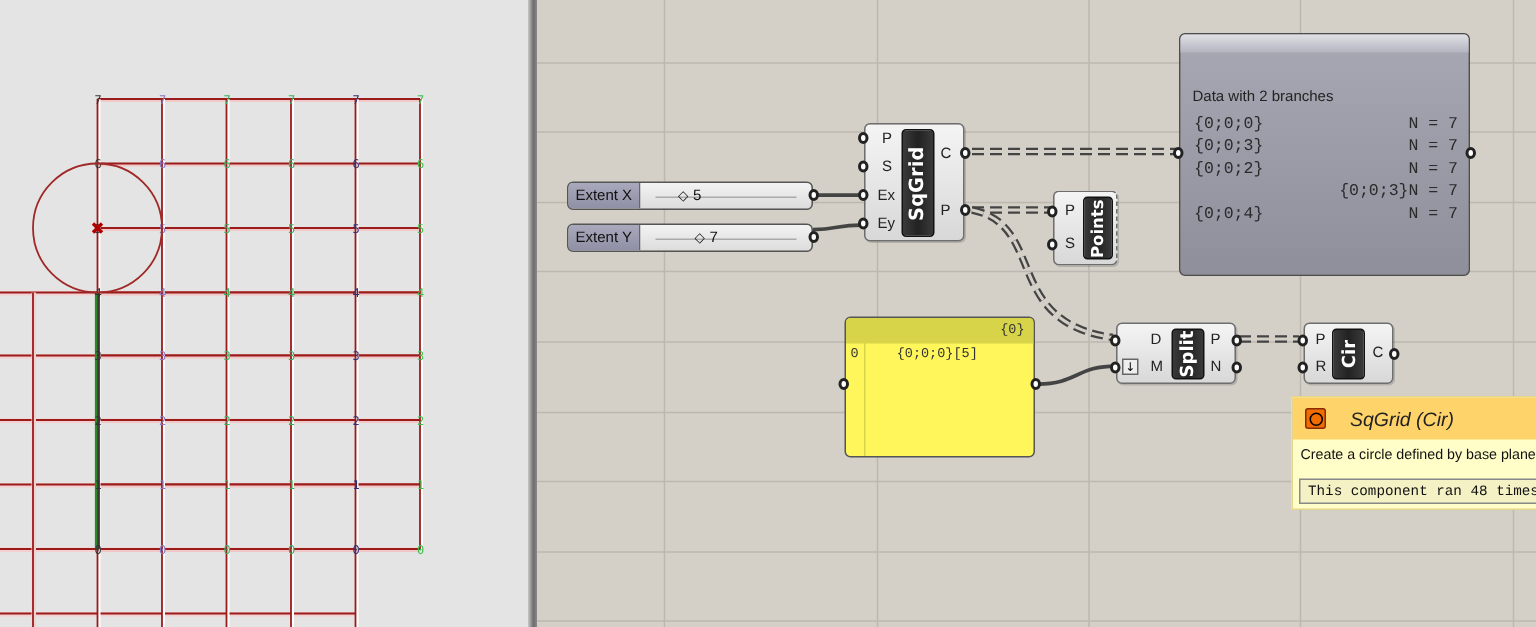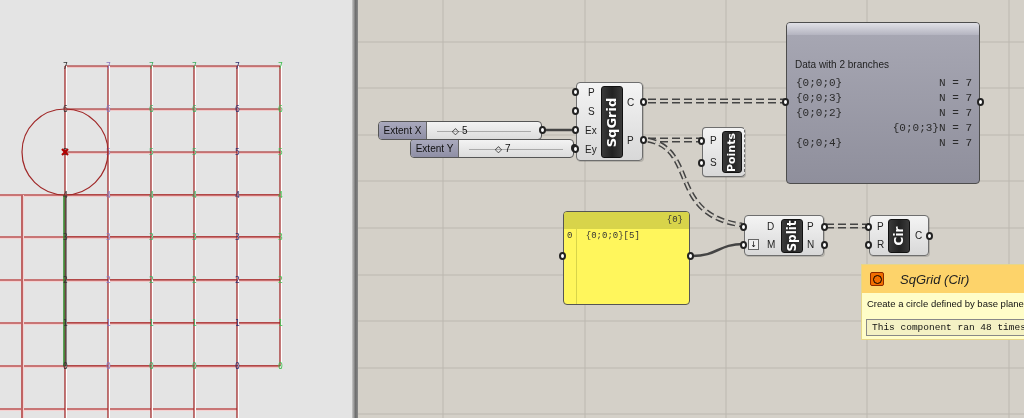--- a/index.html
+++ b/index.html
@@ -195,21 +195,21 @@
   </svg>
 
   <div class="slider" style="left:20px; top:121px; width:164px;">
     <div class="name">Extent X</div>
     <div class="track">
       <div class="ticks"></div>
       <div class="val" style="left:25px;">5</div>
     </div>
     <div class="grip" style="right:-5px; top:4px;"></div>
   </div>
-  <div class="slider" style="left:20px; top:139px; width:164px;margin-left:32px;">
+  <div class="slider" style="left:20px; top:149px; width:164px;">
     <div class="name">Extent Y</div>
     <div class="track">
       <div class="ticks"></div>
       <div class="val" style="left:36px;">7</div>
     </div>
     <div class="grip" style="right:-5px; top:4px;"></div>
   </div>
 
   <div class="comp" style="left:218px; top:82px; width:67px; height:79px;">
     <div class="grip" style="left:-5px; top:5px;"></div>
@@ -264,21 +264,21 @@
     </div>
     <div class="grip" style="left:-5px; top:75px;"></div>
     <div class="grip" style="right:-5px; top:75px;"></div>
   </div>
 
   <div id="panel-yellow">
     <div class="head">{0}</div>
     <div class="gutter"></div>
     <div class="line">
       <span>0</span>
-      <span style="margin-left:8px;">{0;0;0}[5]</span>
+      <span style="margin-left:20px;">{0;0;0}[5]</span>
     </div>
   </div>
   <div class="grip" style="left:201px; top:252px;"></div>
   <div class="grip" style="left:329px; top:252px;"></div>
 
   <div class="comp" style="left:386px; top:215px; width:80px; height:41px;">
     <div class="grip" style="left:-5px; top:7px;"></div>
     <div class="grip" style="left:-5px; top:25px;"></div>
     <span style="position:absolute; left:3px; top:23px; width:11px; height:11px; border:1px solid #666; background:#eee; font-size:8px; line-height:9px; text-align:center;">↓</span>
     <span class="plabel" style="left:22px; top:5px;">D</span>

